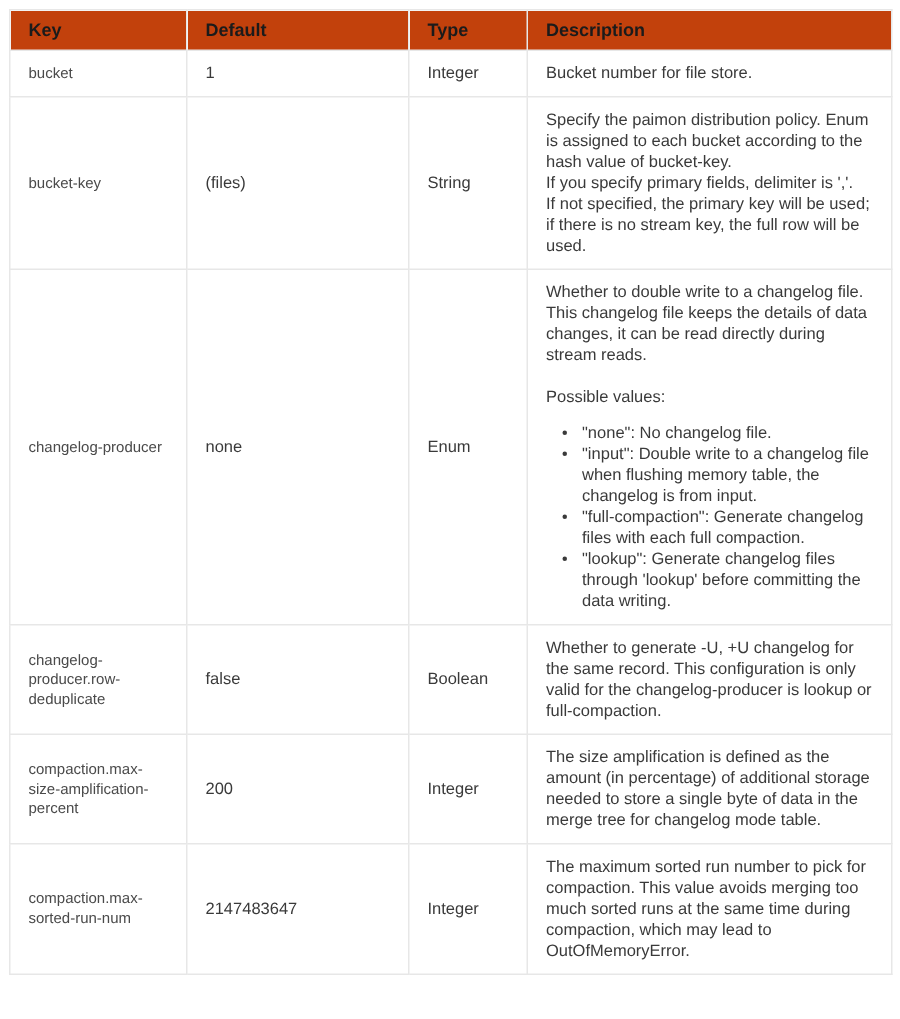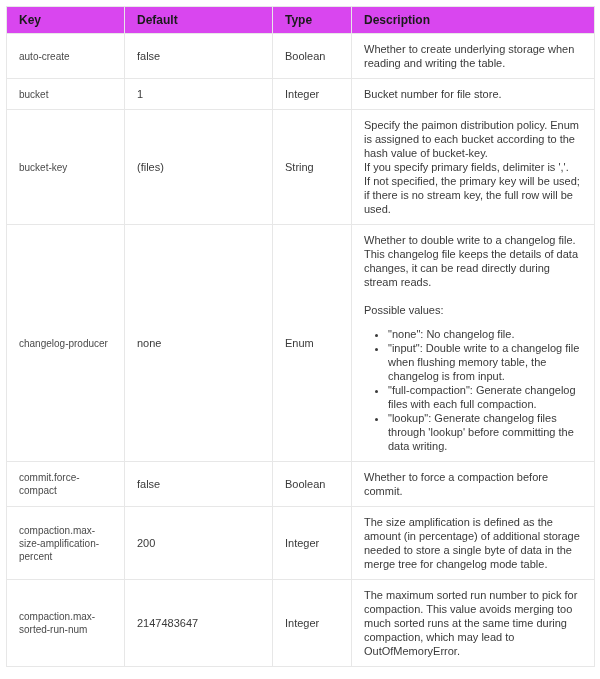--- a/index.html
+++ b/index.html
@@ -27,21 +27,21 @@
     border: 1px solid #e7e7e7;
     text-align: left;
     vertical-align: middle;
     overflow: hidden;
   }
   th {
     font-size: 12px;
     font-weight: bold;
     color: #1b1b1b;
     padding: 6px 12px;
-    background: #d946ef;
+    background: #c2410c;
   }
   td {
     font-size: 11px;
     color: #3a3a3a;
     line-height: 14px;
     padding: 8px 12px;
   }
   td.key-cell {
     font-size: 10px;
     line-height: 13px;
@@ -76,28 +76,20 @@
     </colgroup>
     <thead>
       <tr>
         <th>Key</th>
         <th>Default</th>
         <th>Type</th>
         <th>Description</th>
       </tr>
     </thead>
     <tbody>
-  <tr>
-    <td class="key-cell">auto-create</td>
-    <td class="def-cell">false</td>
-    <td class="type-cell">Boolean</td>
-    <td class="desc-cell">
-            <div class="para">Whether to create underlying storage when reading and writing the table.</div>
-          </td>
-  </tr>
 
   <tr>
     <td class="key-cell">bucket</td>
     <td class="def-cell">1</td>
     <td class="type-cell">Integer</td>
     <td class="desc-cell">
             <div class="para">Bucket number for file store.</div>
           </td>
   </tr>
 
@@ -122,29 +114,29 @@
             <div class="para">Possible values:</div>
             <ul>
               <li>"none": No changelog file.</li>
               <li>"input": Double write to a changelog file when flushing memory table, the changelog is from input.</li>
               <li>"full-compaction": Generate changelog files with each full compaction.</li>
               <li>"lookup": Generate changelog files through 'lookup' before committing the data writing.</li>
             </ul>
           </td>
   </tr>
 
-
   <tr>
-    <td class="key-cell">commit.force-compact</td>
+    <td class="key-cell">changelog-producer.row-deduplicate</td>
     <td class="def-cell">false</td>
     <td class="type-cell">Boolean</td>
     <td class="desc-cell">
-            <div class="para">Whether to force a compaction before commit.</div>
+            <div class="para">Whether to generate -U, +U changelog for the same record. This configuration is only valid for the changelog-producer is lookup or full-compaction.</div>
           </td>
   </tr>
+
 
   <tr>
     <td class="key-cell">compaction.max-size-amplification-percent</td>
     <td class="def-cell">200</td>
     <td class="type-cell">Integer</td>
     <td class="desc-cell">
             <div class="para">The size amplification is defined as the amount (in percentage) of additional storage needed to store a single byte of data in the merge tree for changelog mode table.</div>
           </td>
   </tr>
 

